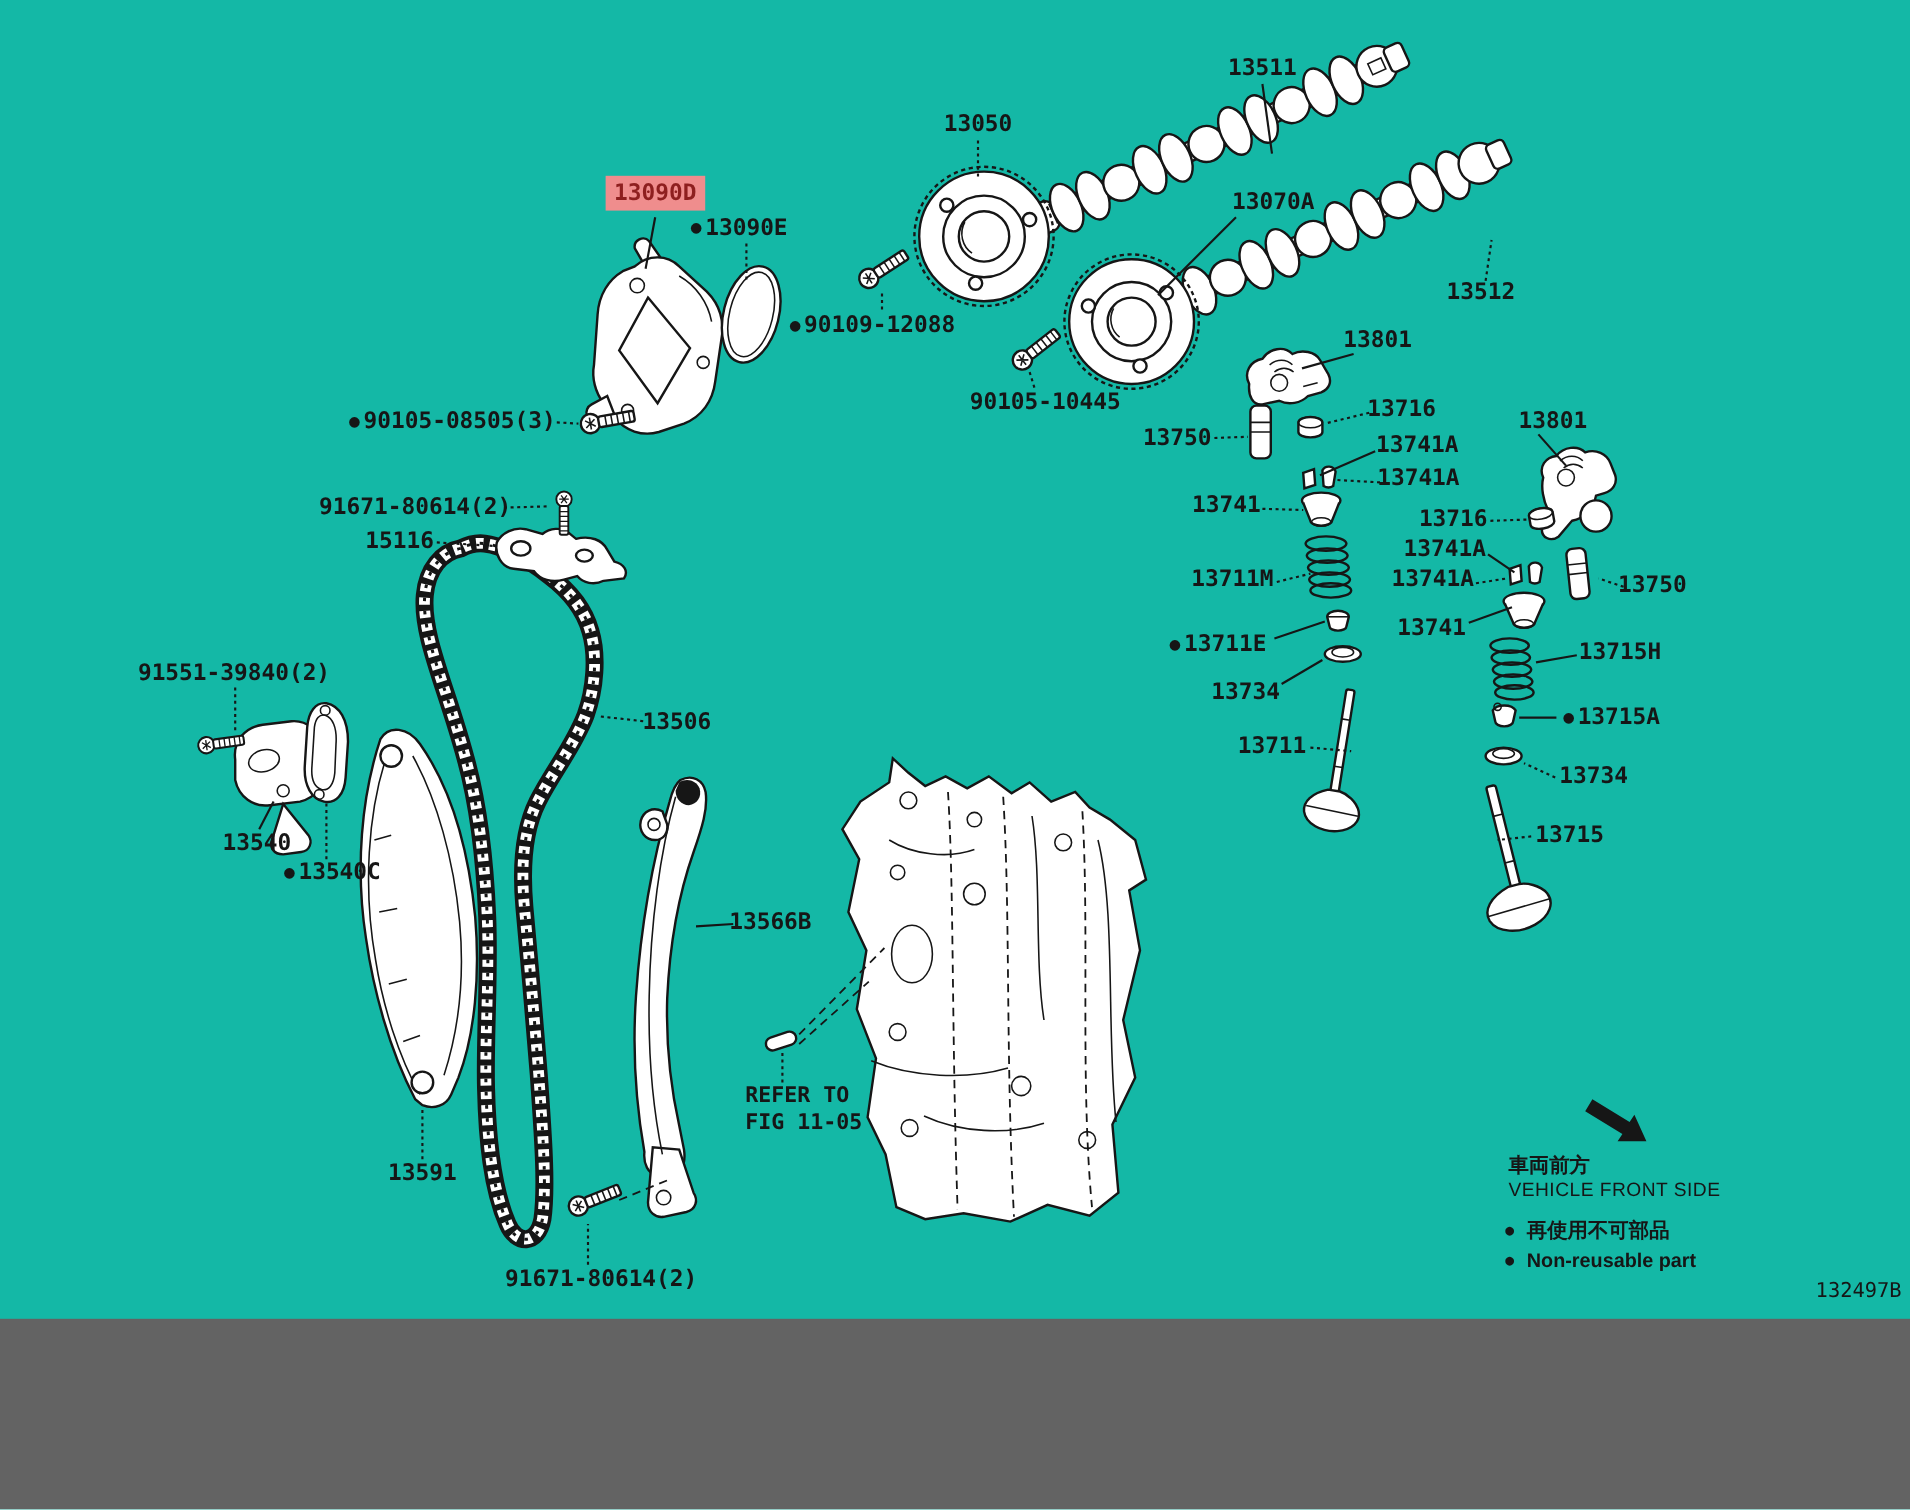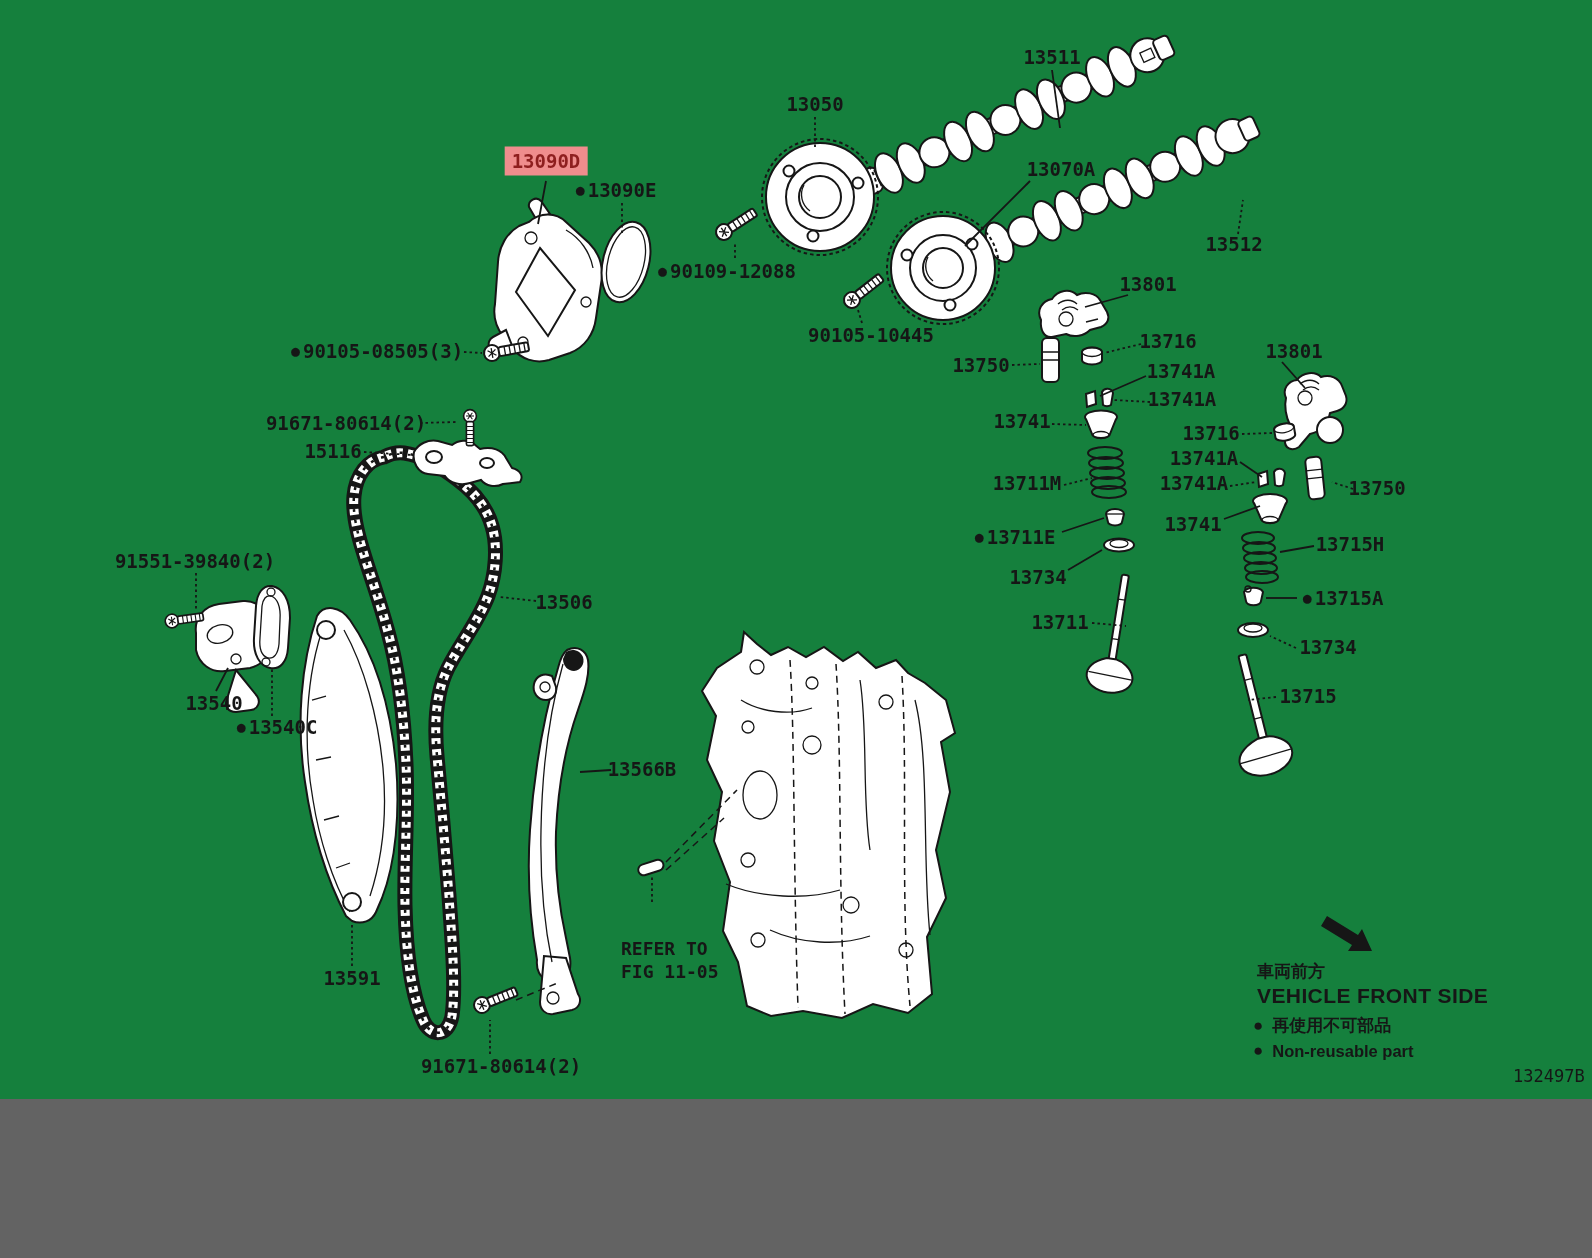--- a/index.html
+++ b/index.html
@@ -1,35 +1,35 @@
 <!DOCTYPE html>
 <html><head>
 <meta charset="utf-8">
 <style>
   html,body{margin:0;padding:0;background:#fff;}
-  .stage{position:relative;width:1592px;height:1258px;background:#15803d;overflow:hidden;
+  .stage{position:relative;width:1592px;height:1258px;background:#14b8a6;overflow:hidden;
          font-family:"DejaVu Sans Mono", monospace;}
   svg.art{position:absolute;left:0;top:0;}
   
   .o{fill:#ffffff;stroke:#161616;stroke-width:2;}
   .ln{fill:none;stroke:#161616;stroke-width:2;}
   .th{fill:none;stroke:#161616;stroke-width:1.3;}
   .dk{fill:#161616;stroke:none;}
   .dot{fill:none;stroke:#161616;stroke-width:1.8;stroke-dasharray:2.5 3;}
   .dsh{fill:none;stroke:#161616;stroke-width:1.5;stroke-dasharray:7 5;}
   .ldr{fill:none;stroke:#161616;stroke-width:1.8;}
   
   .lbl{position:absolute;transform:translate(-50%,-50%);white-space:nowrap;
        font-weight:bold;font-size:19px;color:#161616;display:flex;align-items:center;gap:3px;line-height:1;}
   .lbl .dotglyph{font-size:15px;line-height:1;}
   .lbl.hl{background:#ef8d8d;color:#8e1f1f;padding:5px 7px;}
-  .refer{position:absolute;left:621px;top:901px;font-weight:bold;font-size:18px;line-height:23px;color:#161616;white-space:pre;margin-top:36px;}
+  .refer{position:absolute;left:621px;top:901px;font-weight:bold;font-size:18px;line-height:23px;color:#161616;white-space:pre;}
   .noteblock{position:absolute;color:#161616;font-family:"Liberation Sans","DejaVu Sans",sans-serif;text-align:center;}
   .n-jp1{left:1257px;top:960px;font-weight:bold;font-size:17px;}
-  .n-en1{left:1257px;top:984px;font-weight:bold;font-size:21px;letter-spacing:.4px;}
+  .n-en1{left:1257px;top:984px;font-weight:normal;font-size:16px;letter-spacing:.4px;}
   .n-line{display:flex;align-items:center;gap:9px;font-weight:bold;}
   .n-jp2{left:1253px;top:1014px;font-size:17px;}
   .n-en2{left:1253px;top:1041px;font-size:16.5px;}
   .n-dot{font-size:17px;}
   .figcode{position:absolute;left:1493px;top:1066px;font-size:17px;color:#161616;font-weight:normal;margin-left:20px;}
   .footer{position:absolute;left:0;top:1099px;width:1592px;height:159px;background:#636363;}
 </style>
 </head>
 <body>
 

